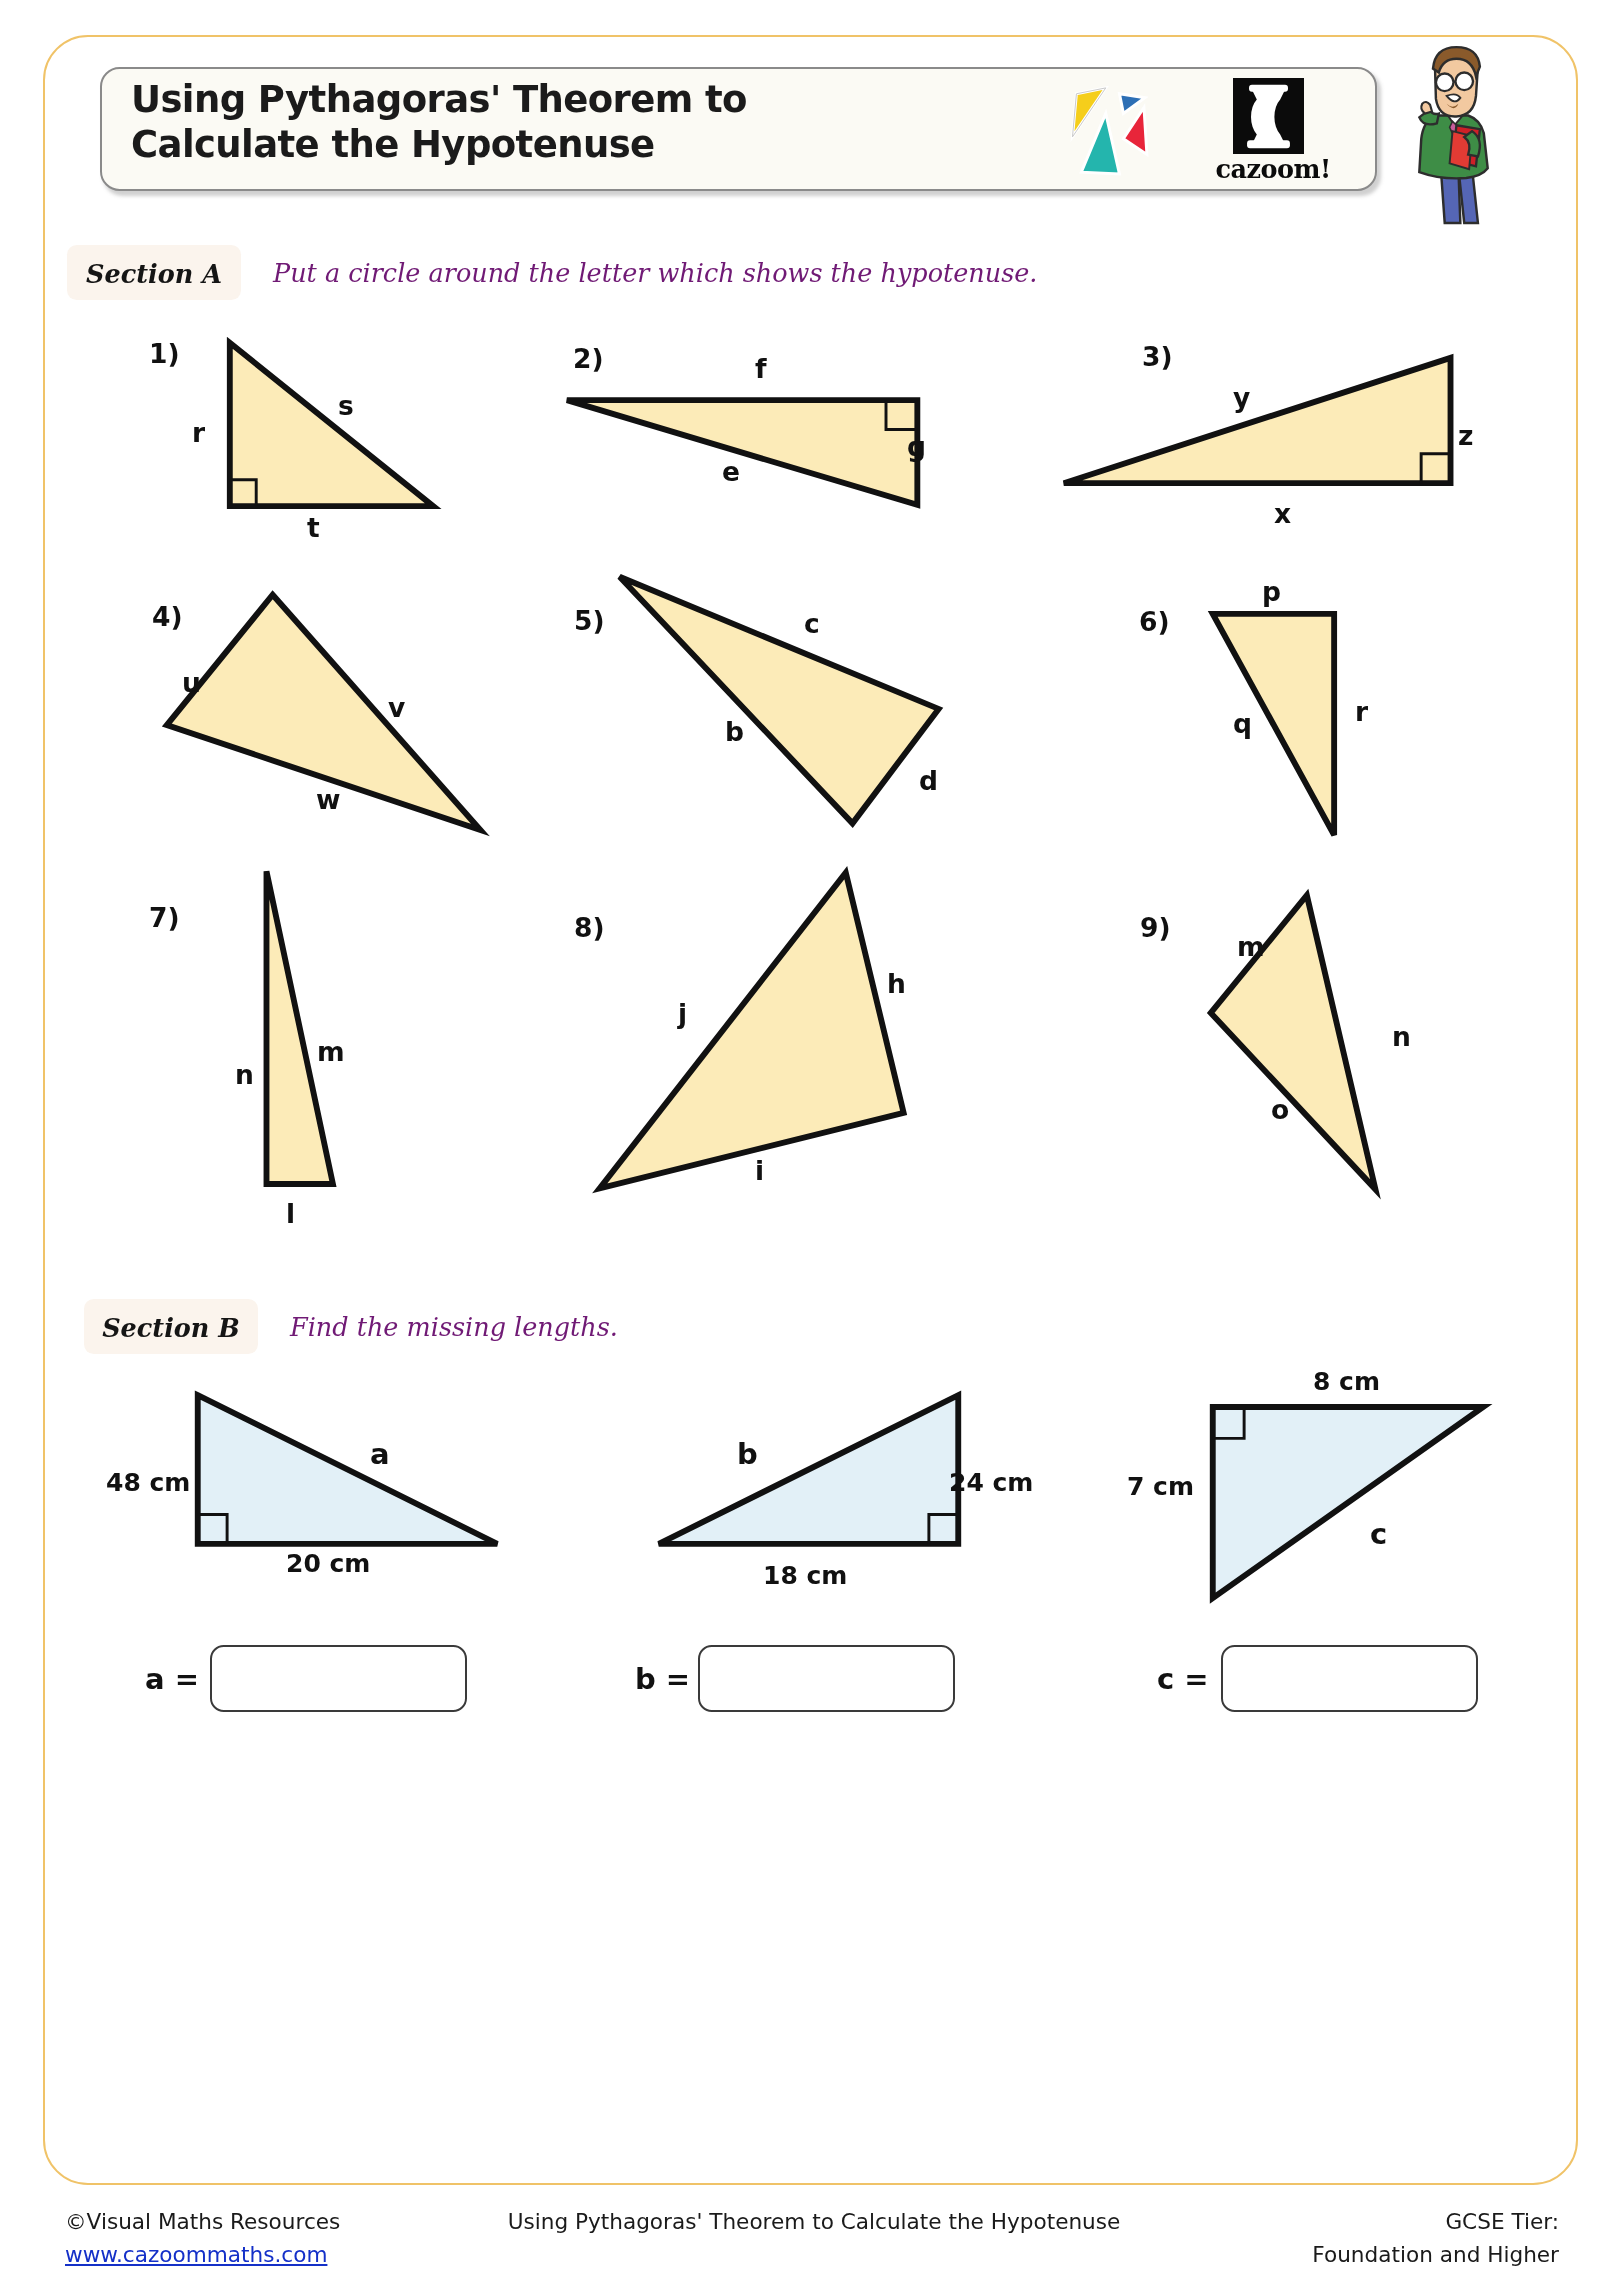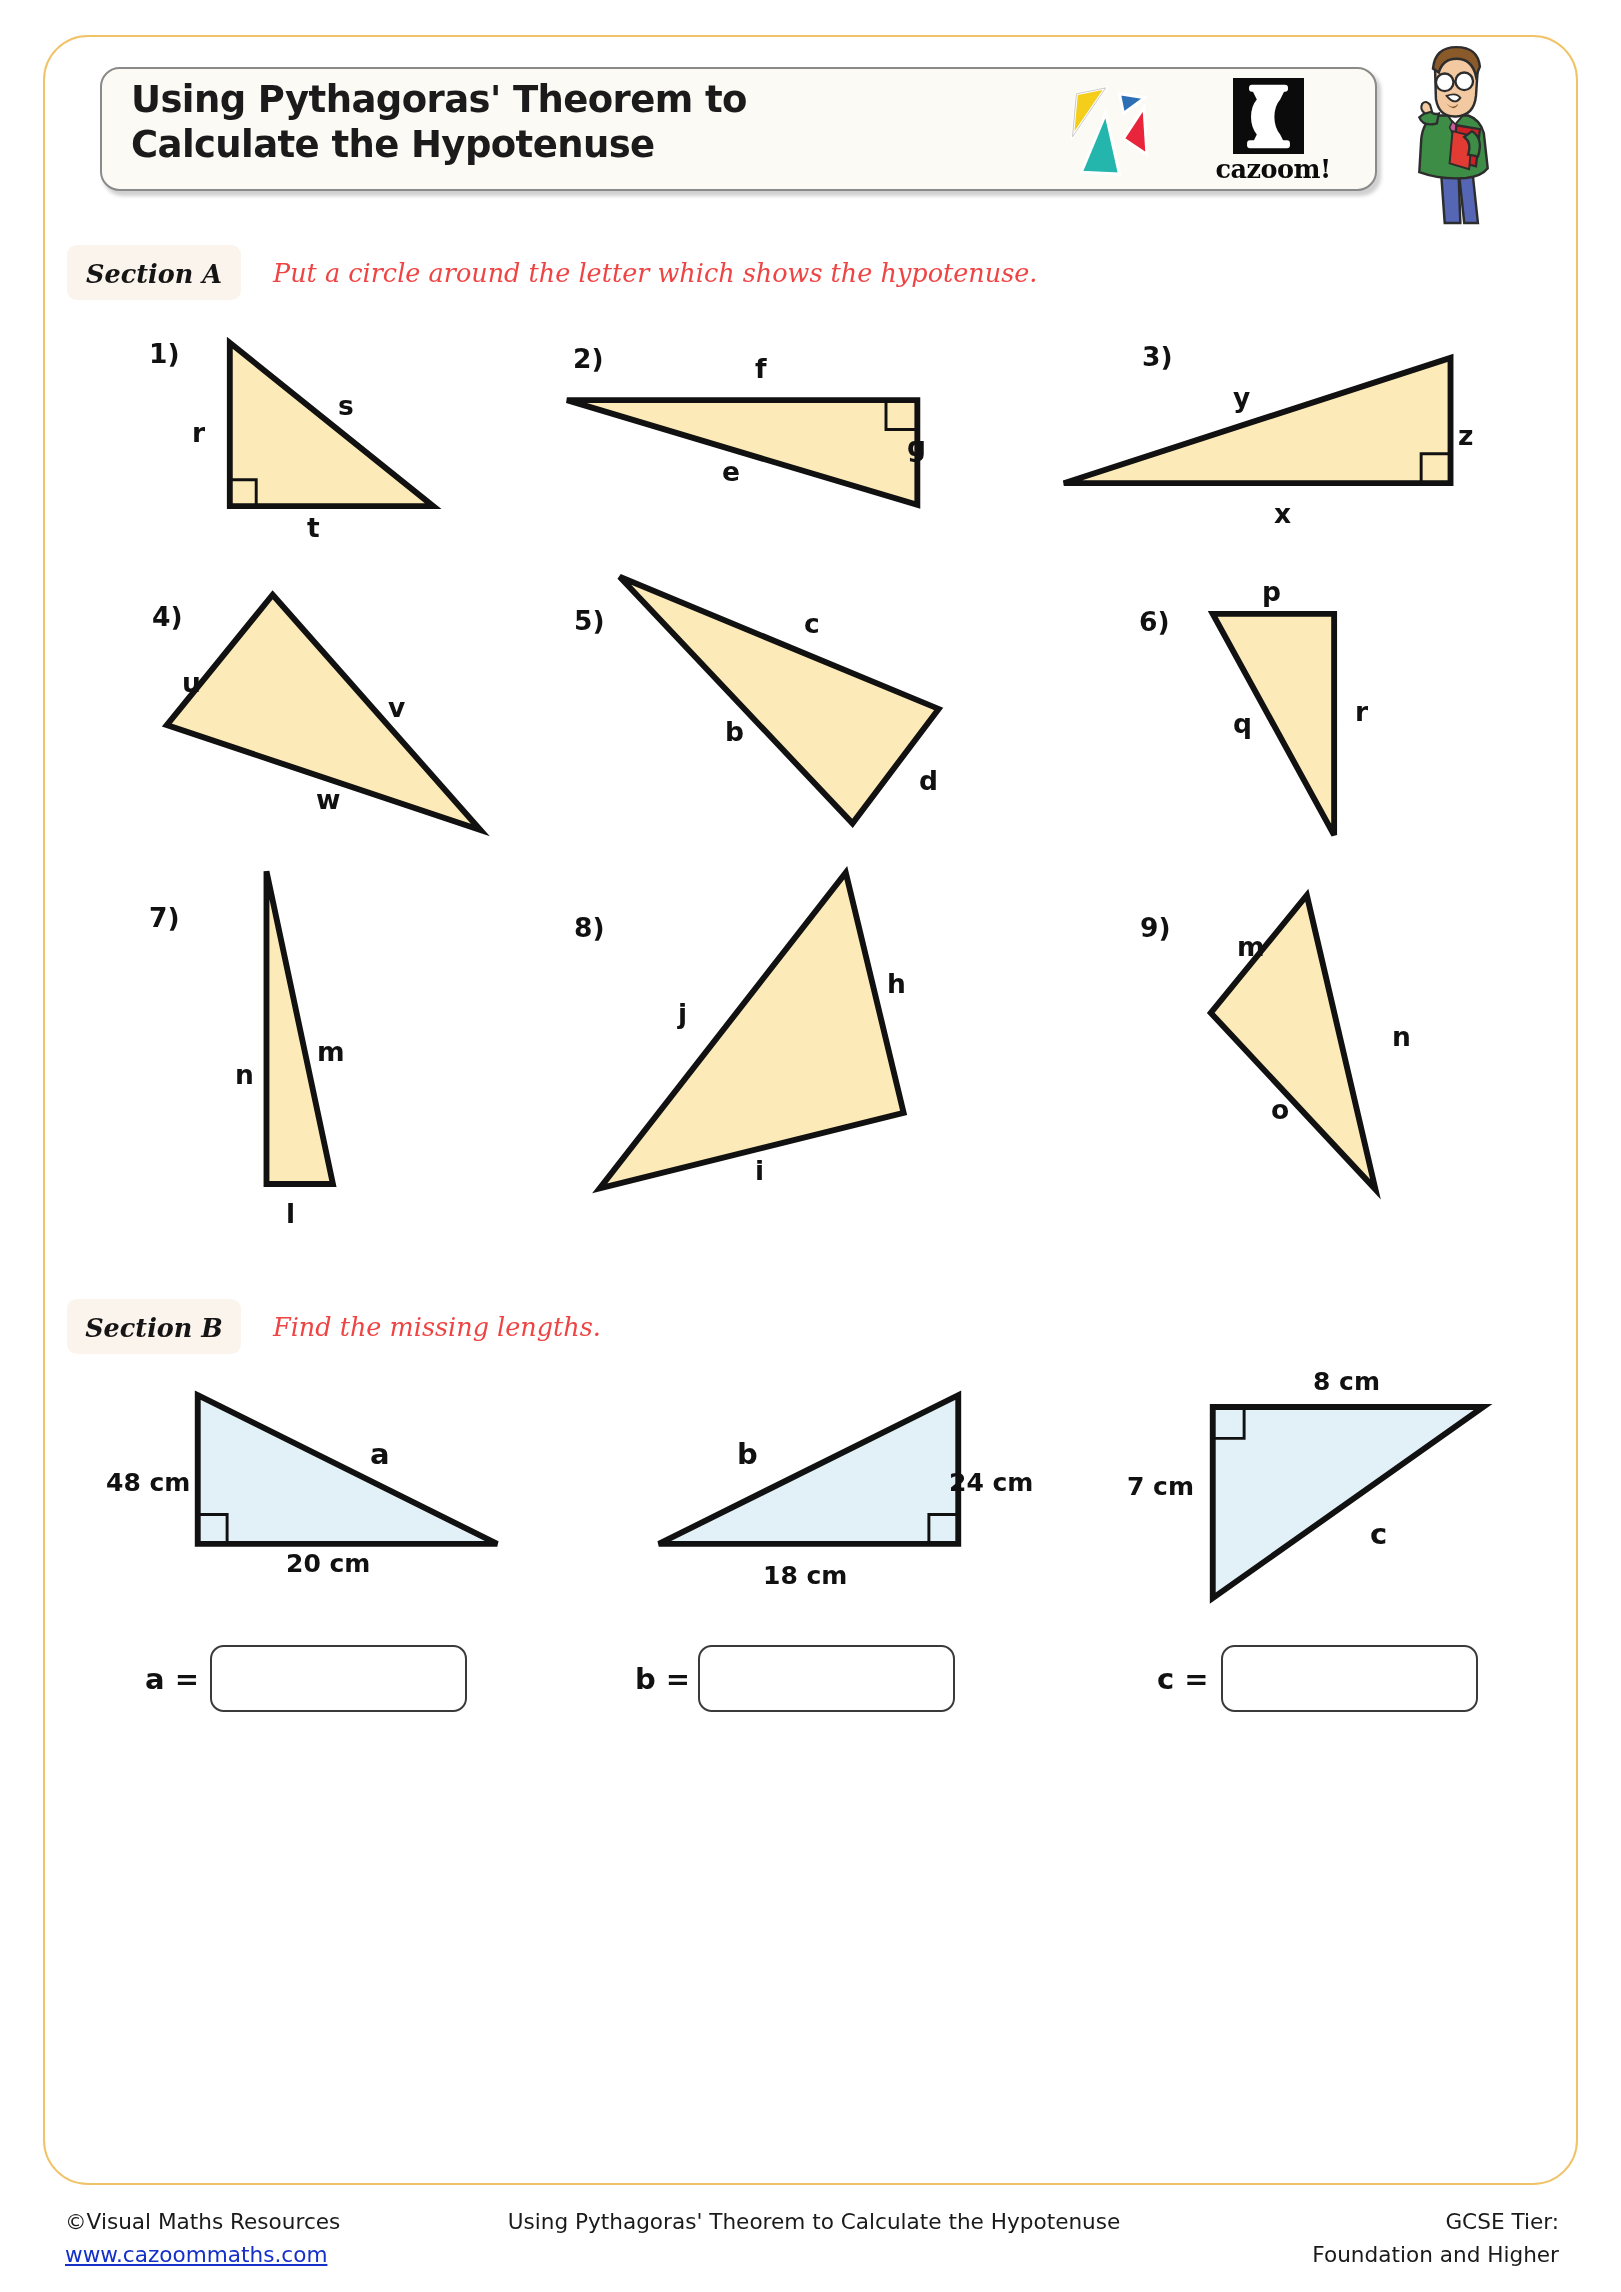--- a/index.html
+++ b/index.html
@@ -97,21 +97,21 @@
     font-size: 25.5px;
     color: #151515;
   }
   .section-instr {
     position: absolute;
     left: 206px; top: 0; height: 55px;
     display: flex; align-items: center;
     font-family: "DejaVu Serif", serif;
     font-style: italic;
     font-size: 25.5px;
-    color: #ef4444;
+    color: #701a75;
     white-space: nowrap;
   }
 
   
   .qnum, .sidelabel {
     position: absolute;
     font-family: "DejaVu Sans", sans-serif;
     font-weight: bold;
     color: #111;
     white-space: nowrap;
@@ -298,21 +298,21 @@
 <div class="sidelabel" style="left:755px; top:1155px;">i</div>
 
 <div class="qnum" style="left:1140px; top:912px;">9)</div>
 <svg style="position:absolute; left:1191px; top:858px;" width="265" height="348" viewBox="0 0 270 355">
   <polygon class="tri-a" points="118,38 188,338 20,158"></polygon>
 </svg>
 <div class="sidelabel" style="left:1237px; top:931px;">m</div>
 <div class="sidelabel" style="left:1392px; top:1021px;">n</div>
 <div class="sidelabel" style="left:1271px; top:1094px;">o</div>
 
-<div class="section-head" style="left:67px; top:1299px; width:745px;">
+<div class="section-head" style="left:84px; top:1299px; width:745px;">
   <div class="section-pill"></div>
   <div class="section-label">Section B</div>
   <div class="section-instr">Find the missing lengths.</div>
 </div>
 
 <svg style="position:absolute; left:186px; top:1387px;" width="323" height="167" viewBox="0 0 330 170">
   <polygon class="tri-b" points="12,8 318,160 12,160"></polygon>
   <path class="rangle" d="M12 130 h30 v30"></path>
 </svg>
 <div class="dimlabel" style="left:106px; top:1468px;">48 cm</div>

